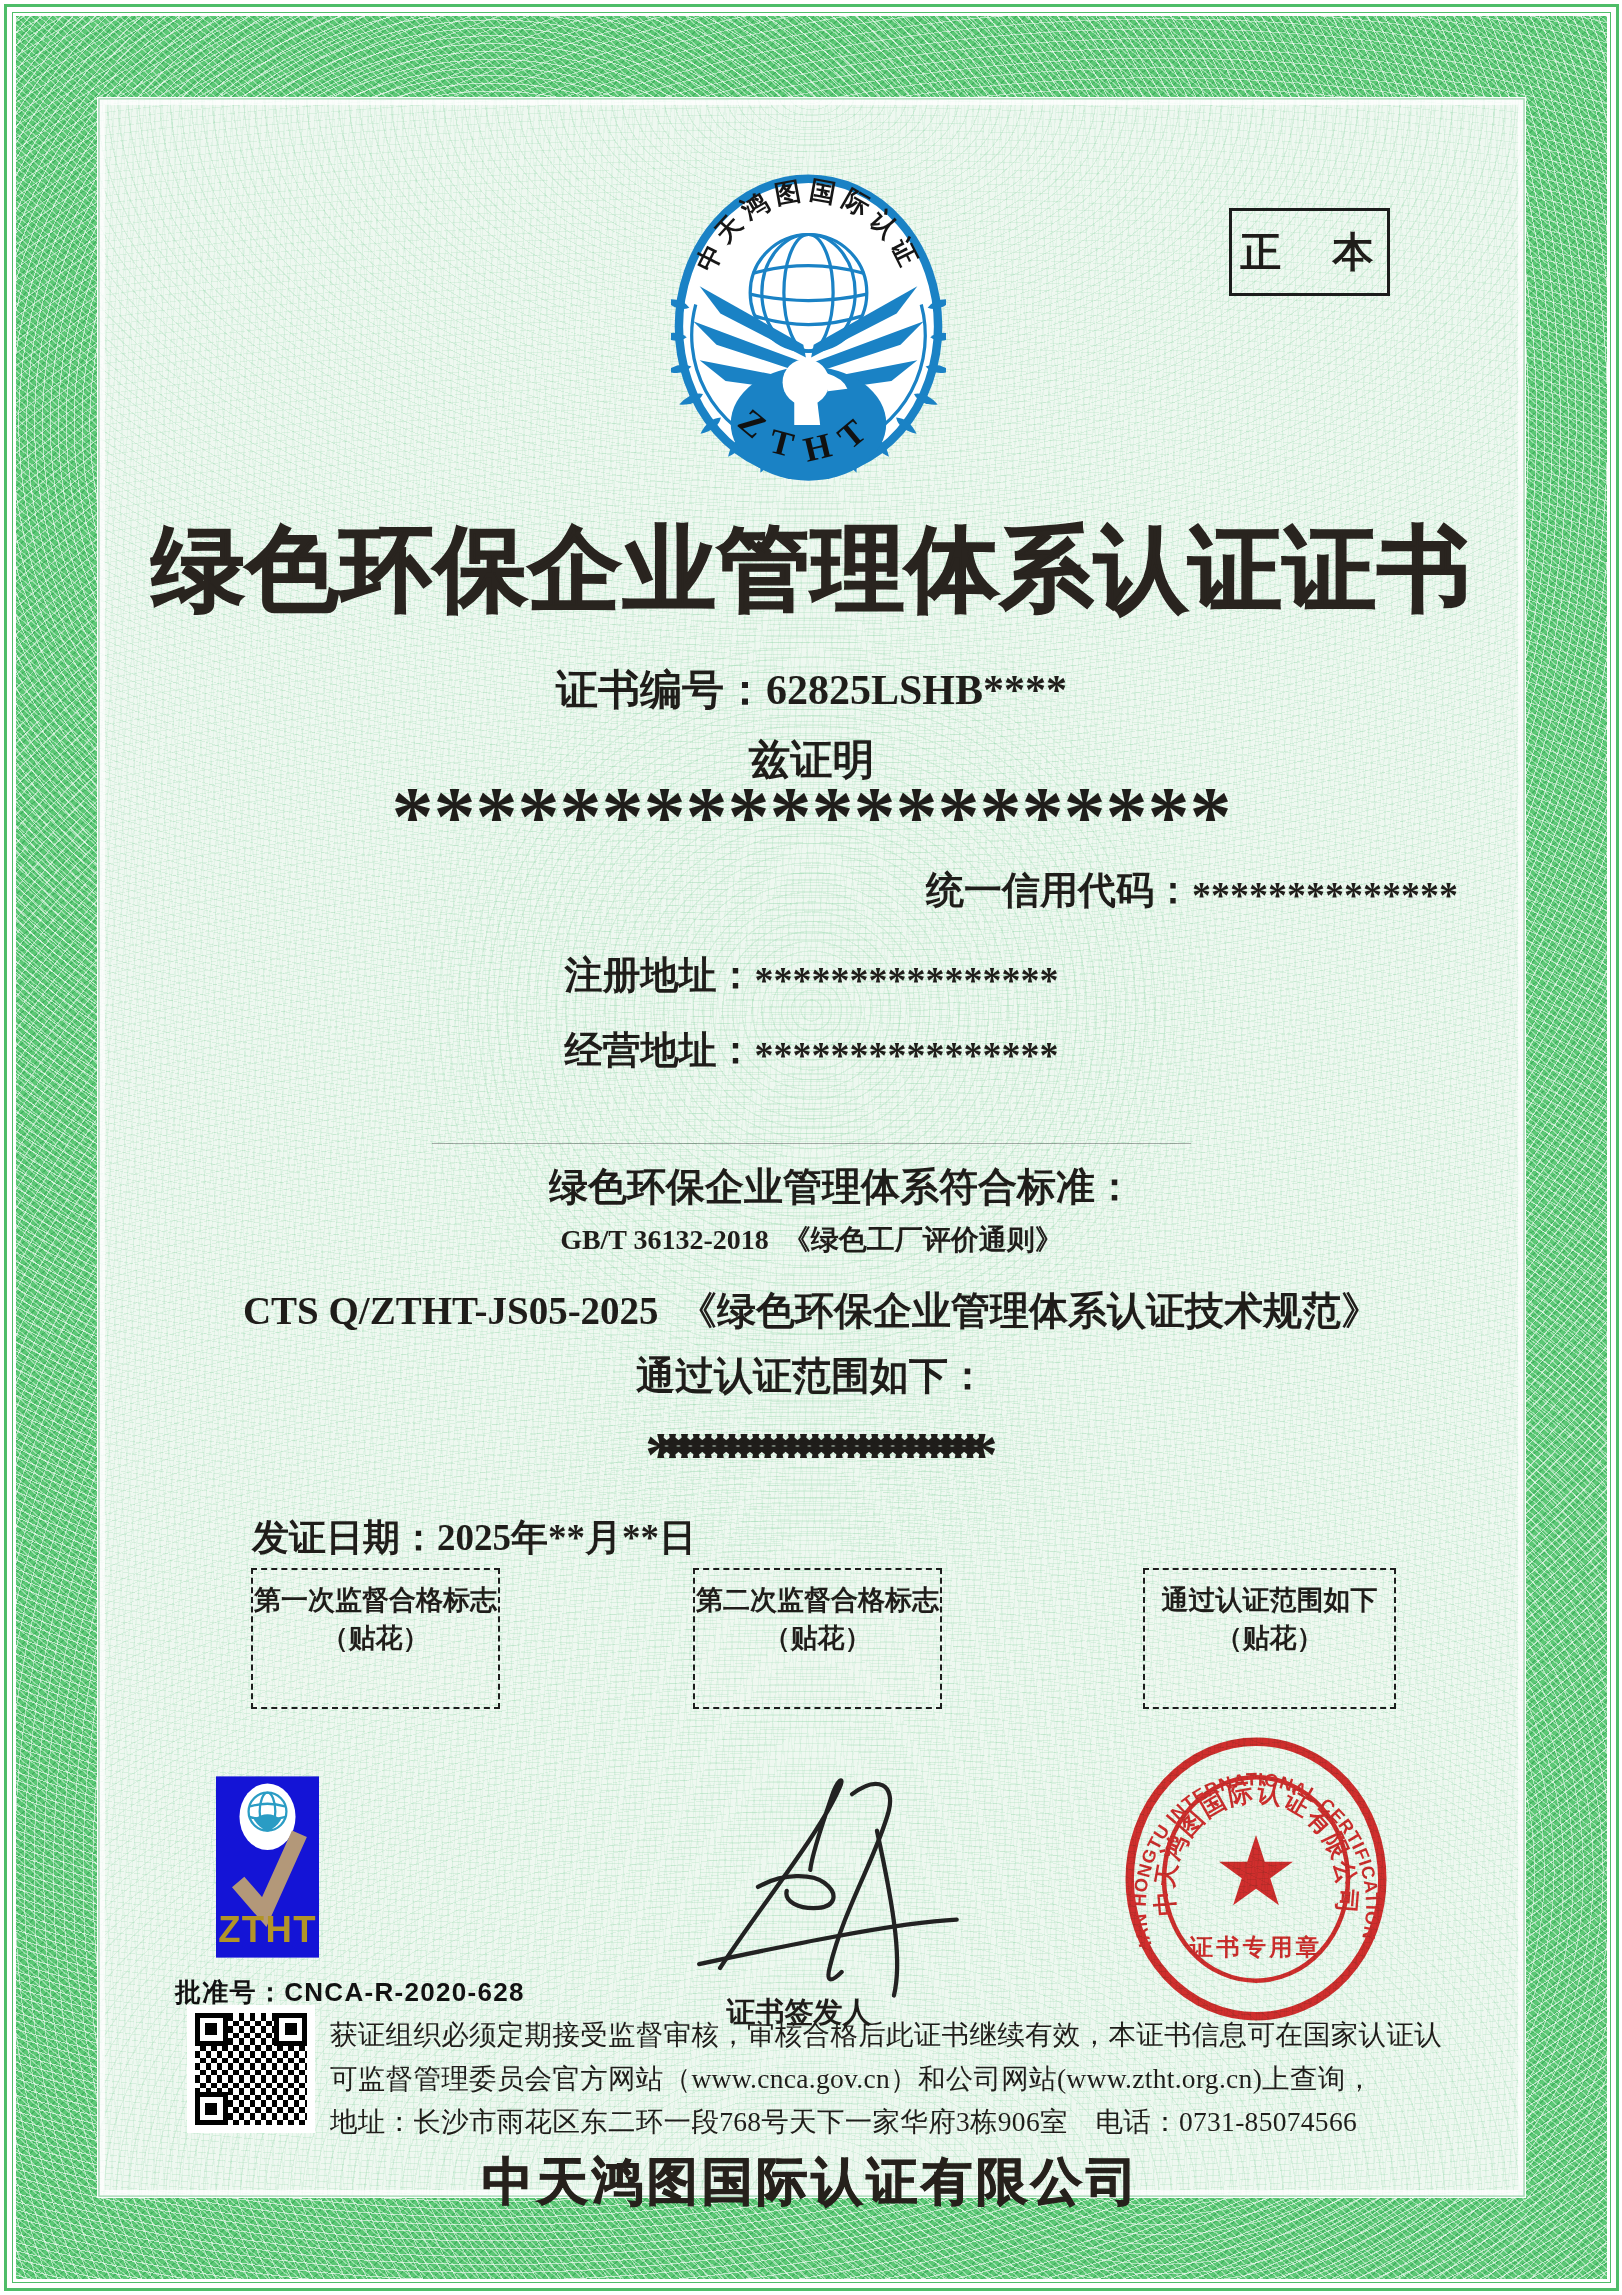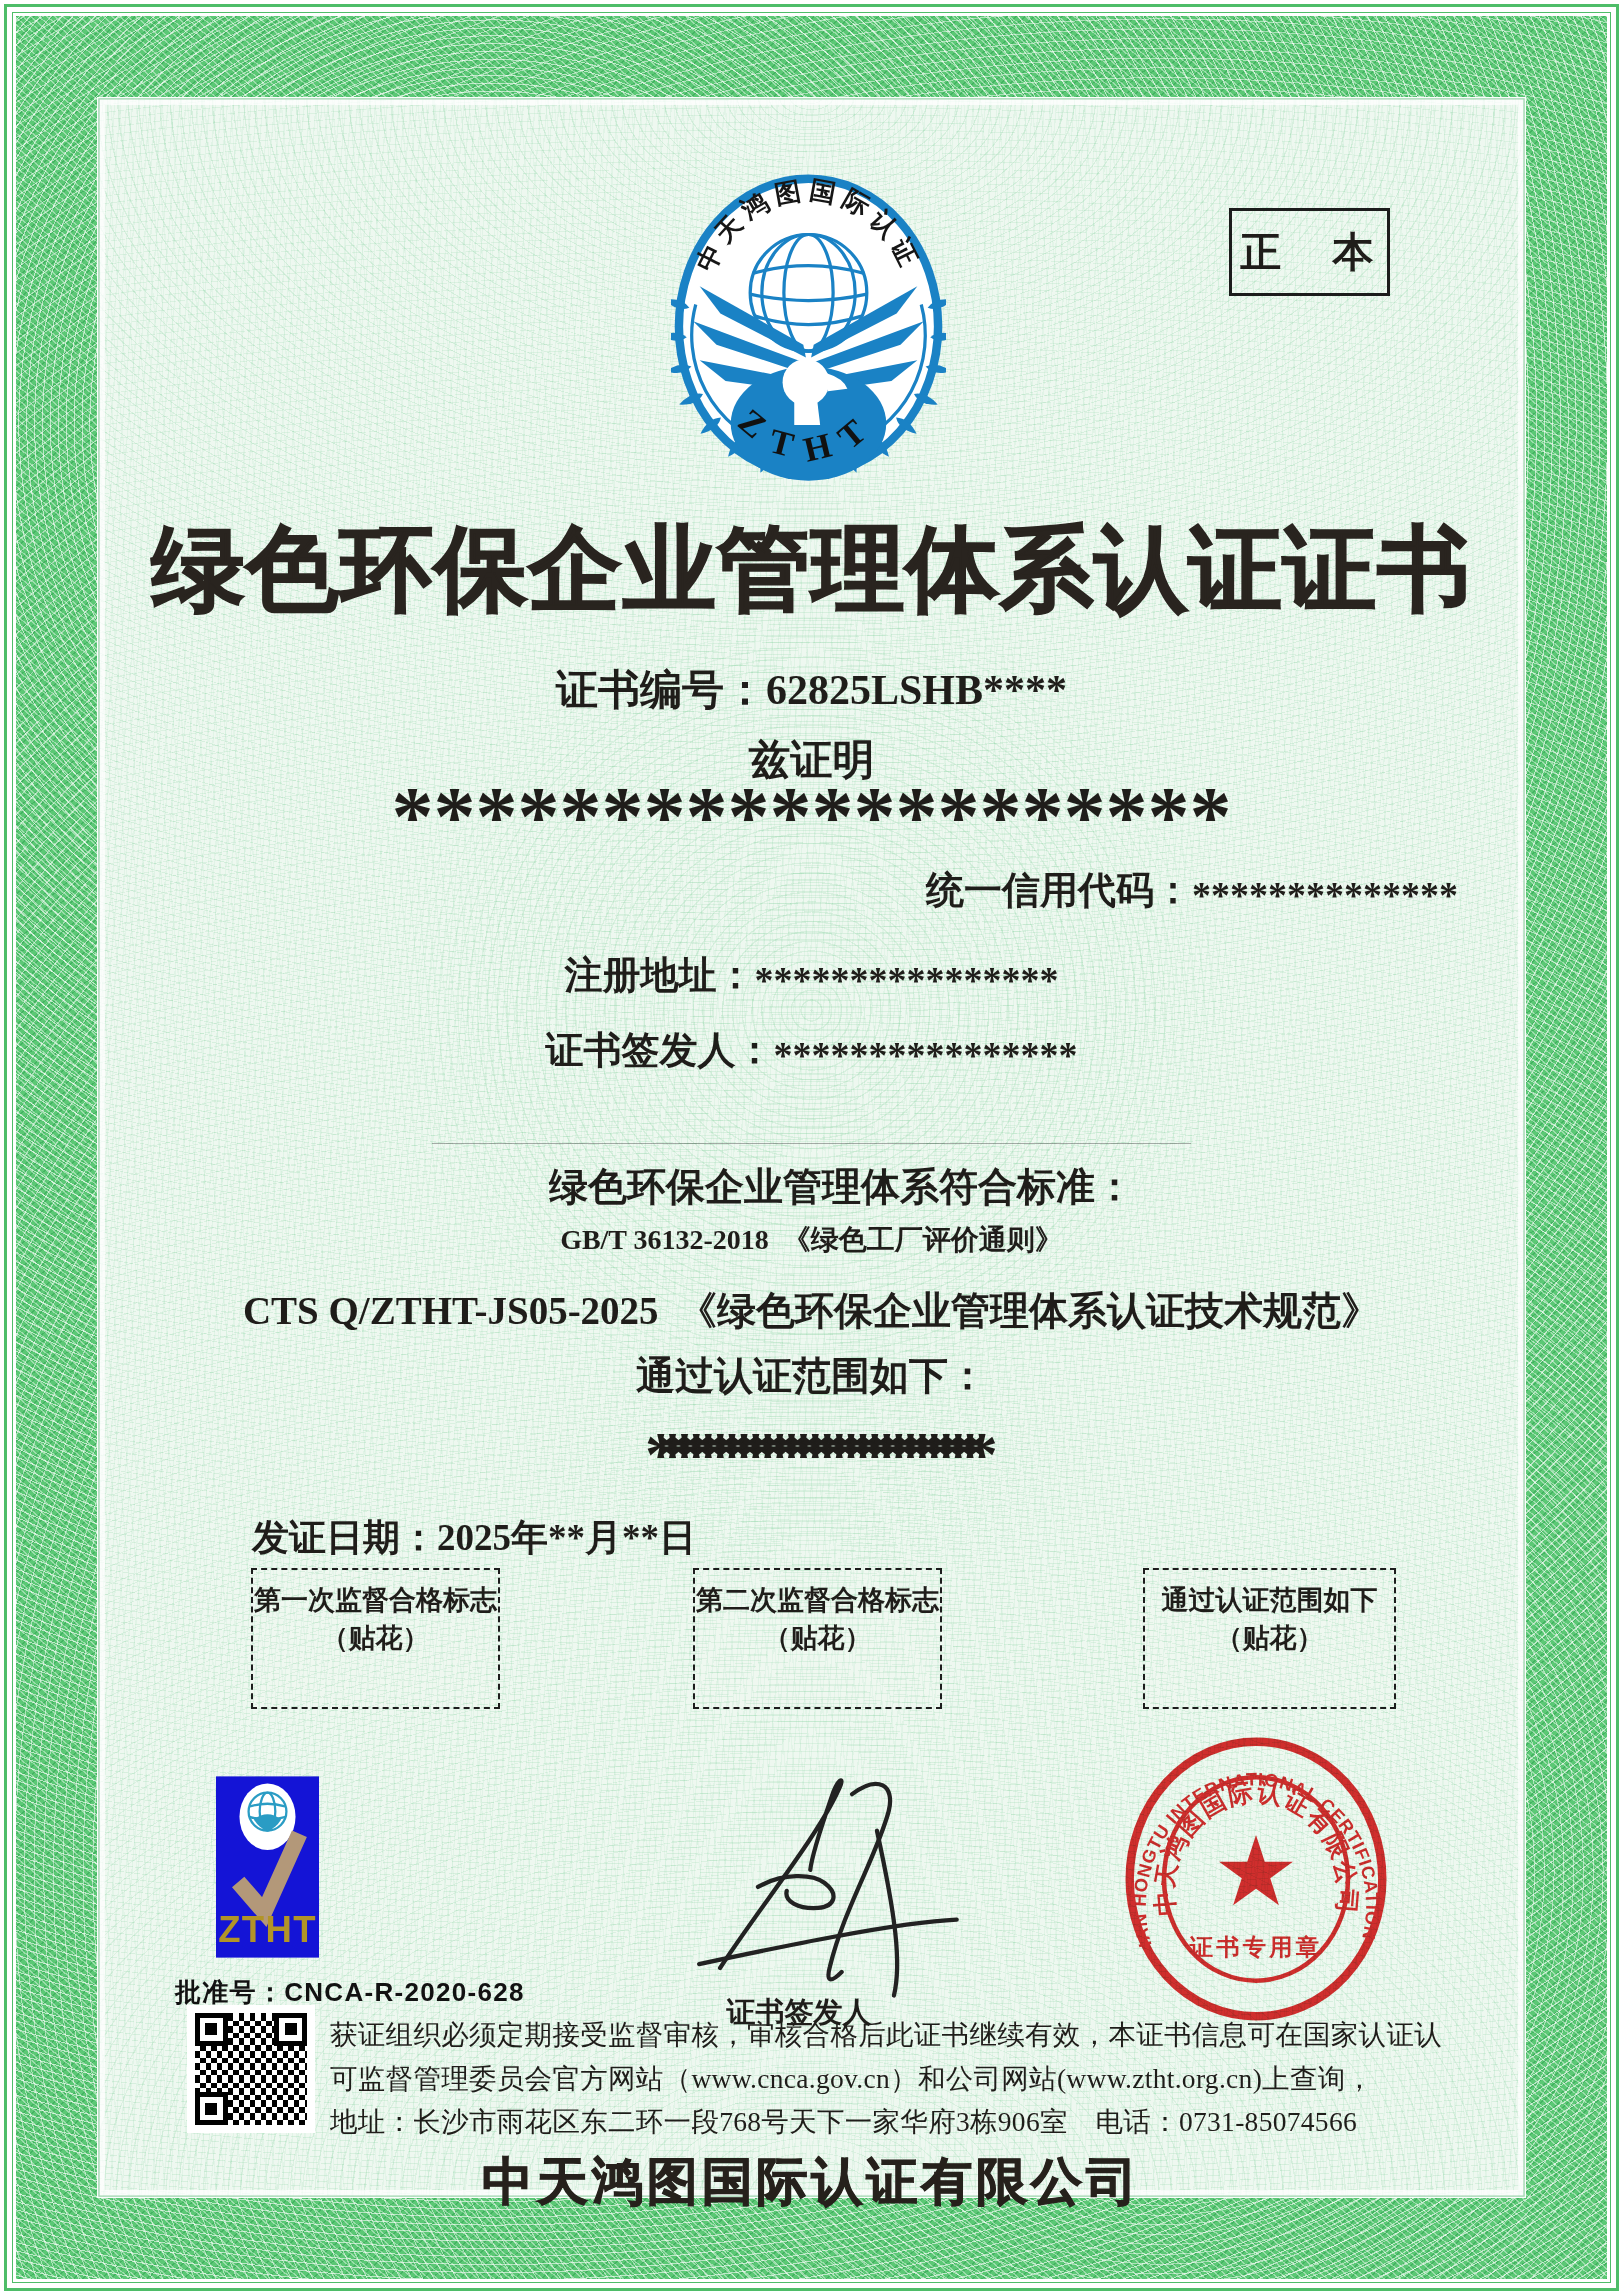--- a/index.html
+++ b/index.html
@@ -145,21 +145,21 @@
 
   <div class="zhengben songbold">正　本</div>
 
   <div class="cline title heibold">绿色环保企业管理体系认证证书</div>
   <div class="cline certno songbold"><span>证书编号：</span><span>62825LSHB****</span></div>
   <div class="cline hereby songbold">兹证明</div>
   <div class="cline companystars"><span class="stars">********************</span></div>
 
   <div class="abs cline credit songbold"><span>统一信用代码：</span><span class="stars">**************</span></div>
   <div class="cline regaddr songbold"><span>注册地址：</span><span class="stars">****************</span></div>
-  <div class="cline opaddr songbold"><span>证书签发人：</span><span class="stars">****************</span></div>
+  <div class="cline opaddr songbold"><span>经营地址：</span><span class="stars">****************</span></div>
 
   <div class="divider"></div>
   <div class="cline stdintro songbold">绿色环保企业管理体系符合标准：</div>
   <div class="cline std1 songbold">GB/T 36132-2018  《绿色工厂评价通则》</div>
   <div class="cline std2 songbold">CTS Q/ZTHT-JS05-2025  《绿色环保企业管理体系认证技术规范》</div>
   <div class="cline scopeintro songbold">通过认证范围如下：</div>
   <div class="cline scopestars"><span class="stars">****************************</span></div>
 
   <div class="abs dateissue songbold">发证日期：2025年**月**日</div>
 

